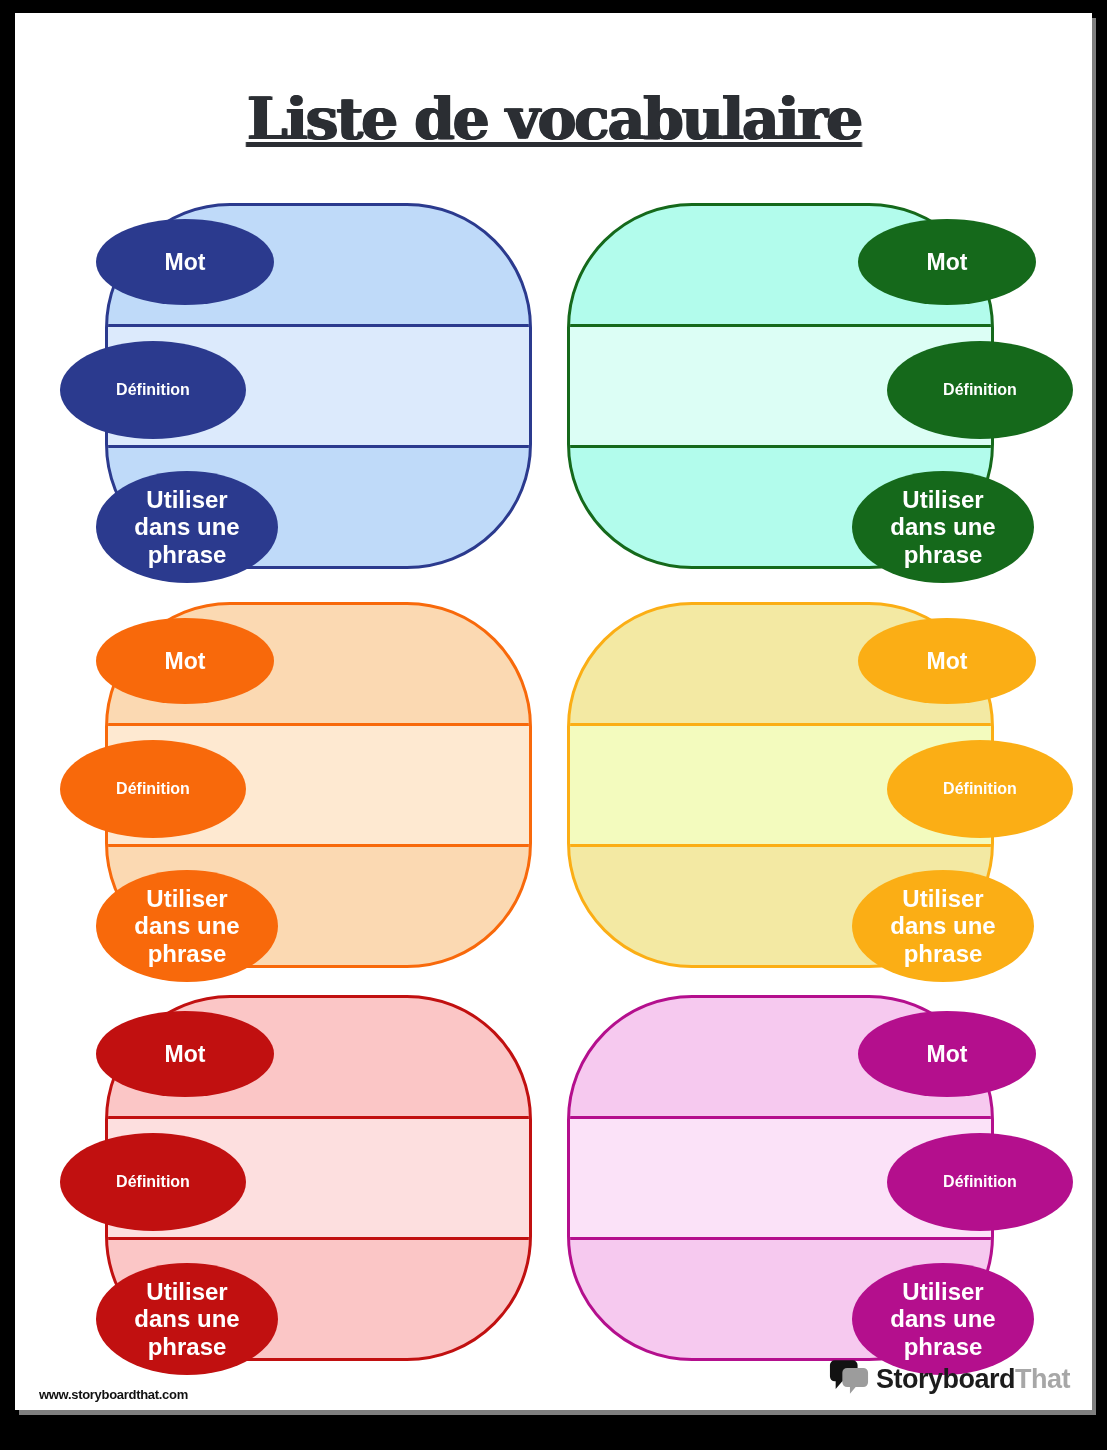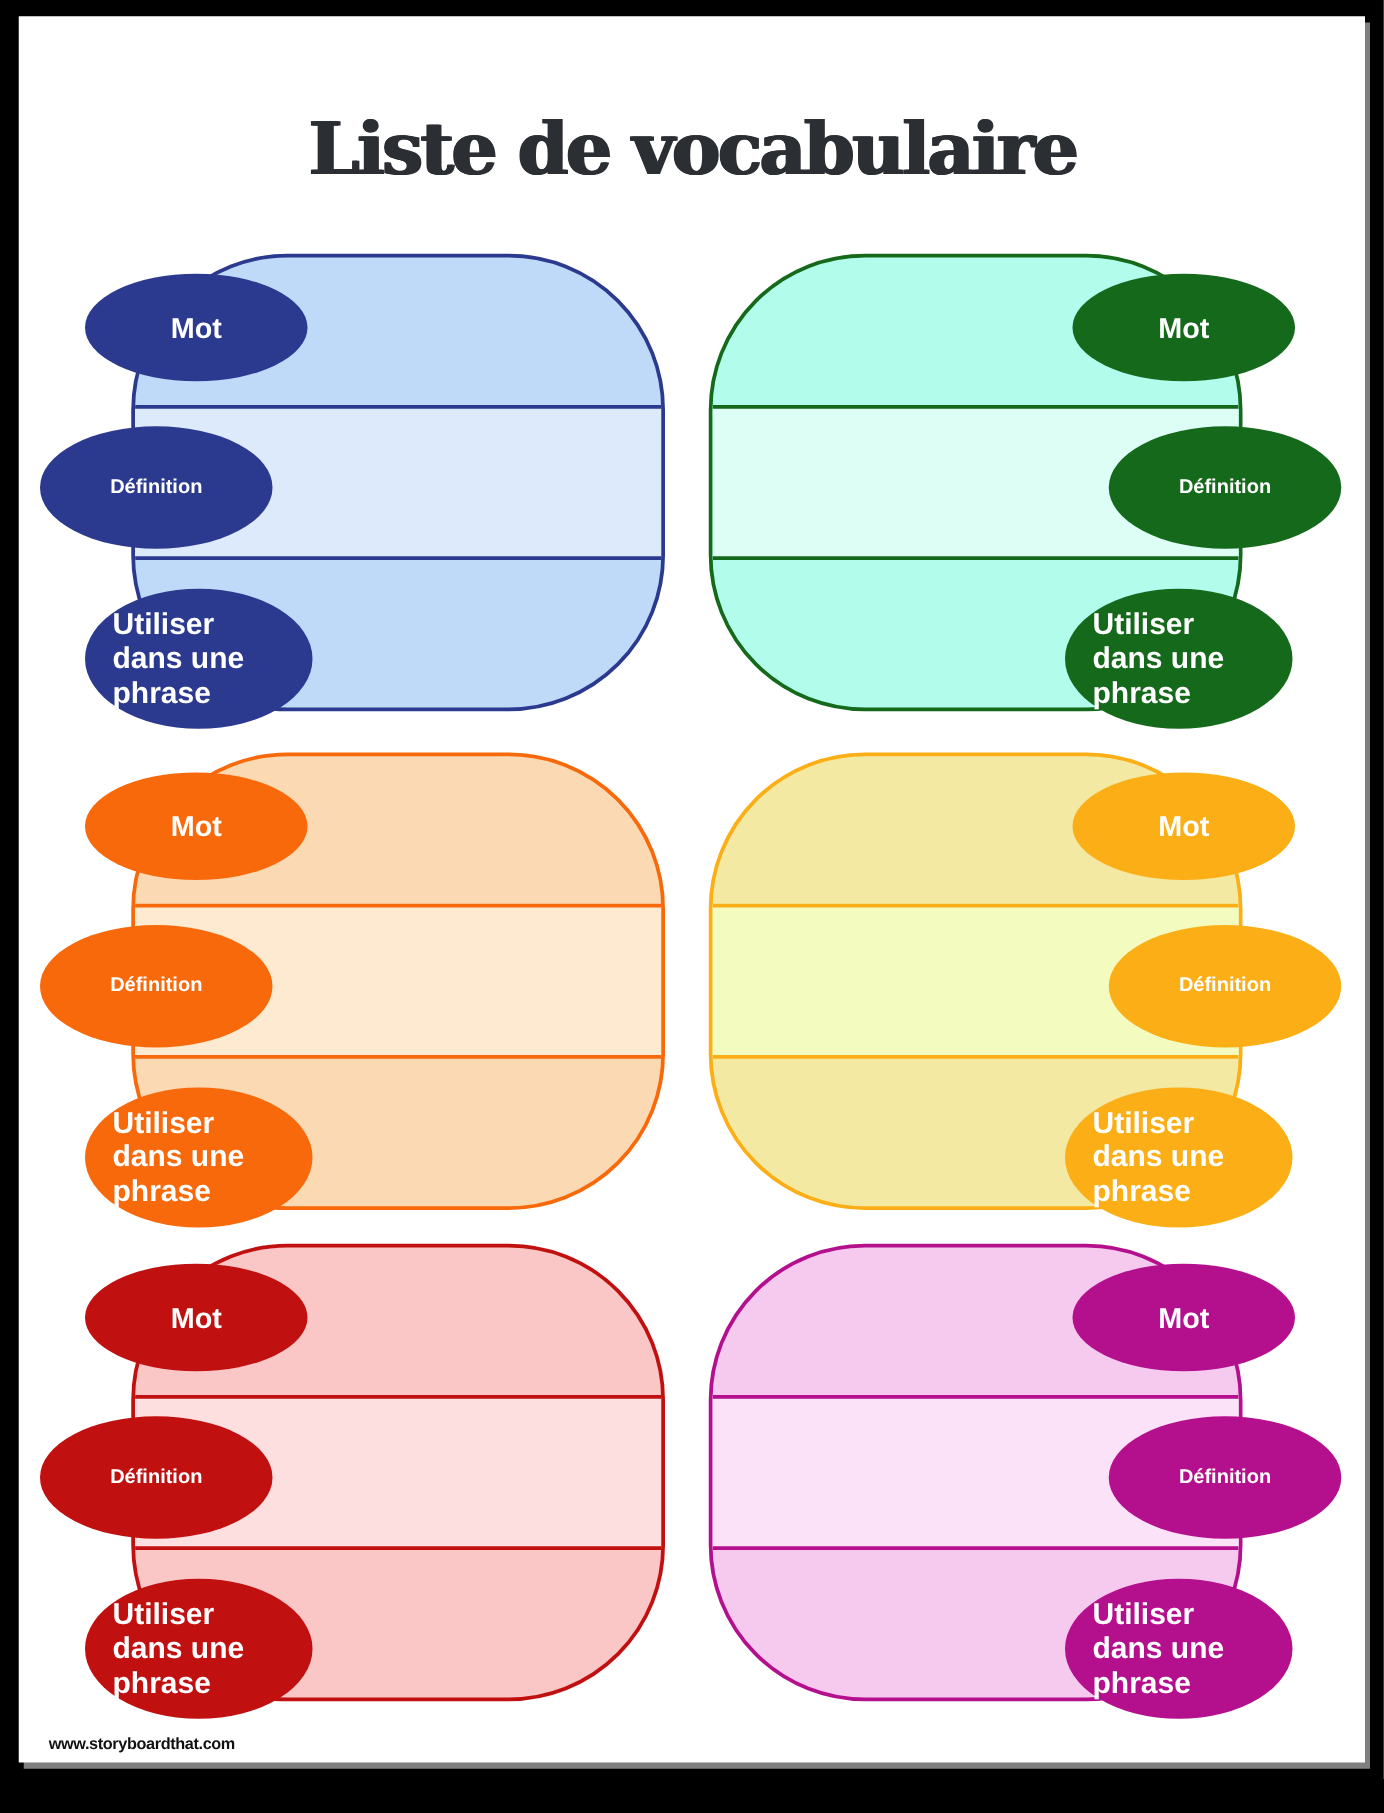--- a/index.html
+++ b/index.html
@@ -30,20 +30,21 @@
   .date-line{width:202px;margin-left:6px;}
   .page-title{
     position:absolute;top:72px;left:0;right:0;
     text-align:center;
     font-family:"DejaVu Serif", serif;
     font-weight:bold;
     font-size:58px;
     letter-spacing:-2px;
     color:#2b2e33;
     text-shadow:1.5px 0 0 #2b2e33, -0.5px 0 0 #2b2e33;
+    text-decoration:underline;
   }
   
   .card-wrap{position:absolute;width:427px;height:366px;}
   .pos-r1{top:190px}.pos-r2{top:589px}.pos-r3{top:982px}
   .pos-left{left:90px}.pos-right{left:552px}
   .card{
     width:100%;height:100%;
     box-sizing:border-box;
     border:3px solid var(--accent);
     border-radius:125px;
@@ -55,21 +56,21 @@
   .row.mid{
     background:var(--rowB);
     border-top:3px solid var(--accent);
     border-bottom:3px solid var(--accent);
   }
   .ellipse{
     position:absolute;
     background:var(--accent);
     border-radius:50%;
     display:flex;align-items:center;justify-content:center;
-    color:#fff;font-weight:bold;
+    color:#fff;font-weight:bold;text-align:center;margin-left:28px;
   }
   .el-mot{width:178px;height:86px;top:16px;font-size:23px;}
   .el-def{width:186px;height:98px;top:138px;font-size:16px;}
   .el-use{width:182px;height:112px;top:268px;font-size:24px;line-height:1.15;padding:0 22px;box-sizing:border-box;}
   .pos-left .el-mot{left:-37px;}
   .pos-left .el-def{left:-73px;}
   .pos-left .el-use{left:-37px;}
   .pos-right .el-mot{right:-42px;}
   .pos-right .el-def{right:-79px;}
   .pos-right .el-use{right:-40px;}
@@ -191,14 +192,23 @@
       </div>
     <div class="ellipse el-def">
         <span>Définition</span>
       </div>
     <div class="ellipse el-use">
         <span>Utiliser dans une phrase</span>
       </div>
   </div>
 
   <div class="site-url">www.storyboardthat.com</div>
+  <div class="logo">
+    <span>
+      <svg width="40" height="37" viewBox="0 0 42 38">
+        <path d="M6 1 h19 a5 5 0 0 1 5 5 v12 a5 5 0 0 1 -5 5 H14 l-7 8 v-8 H6 a5 5 0 0 1 -5 -5 V6 a5 5 0 0 1 5 -5 Z" fill="#121212"></path>
+        <path d="M19 9 h17 a5 5 0 0 1 5 5 v10 a5 5 0 0 1 -5 5 h-8 l-6 7 v-7 h-3 a5 5 0 0 1 -5 -5 V14 a5 5 0 0 1 5 -5 Z" fill="#9c9c9c"></path>
+      </svg>
+    </span>
+    <span class="logo-text"><span class="t1">Storyboard</span><span class="t2">That</span></span>
+  </div>
 
 </div>
 
 </body></html>

